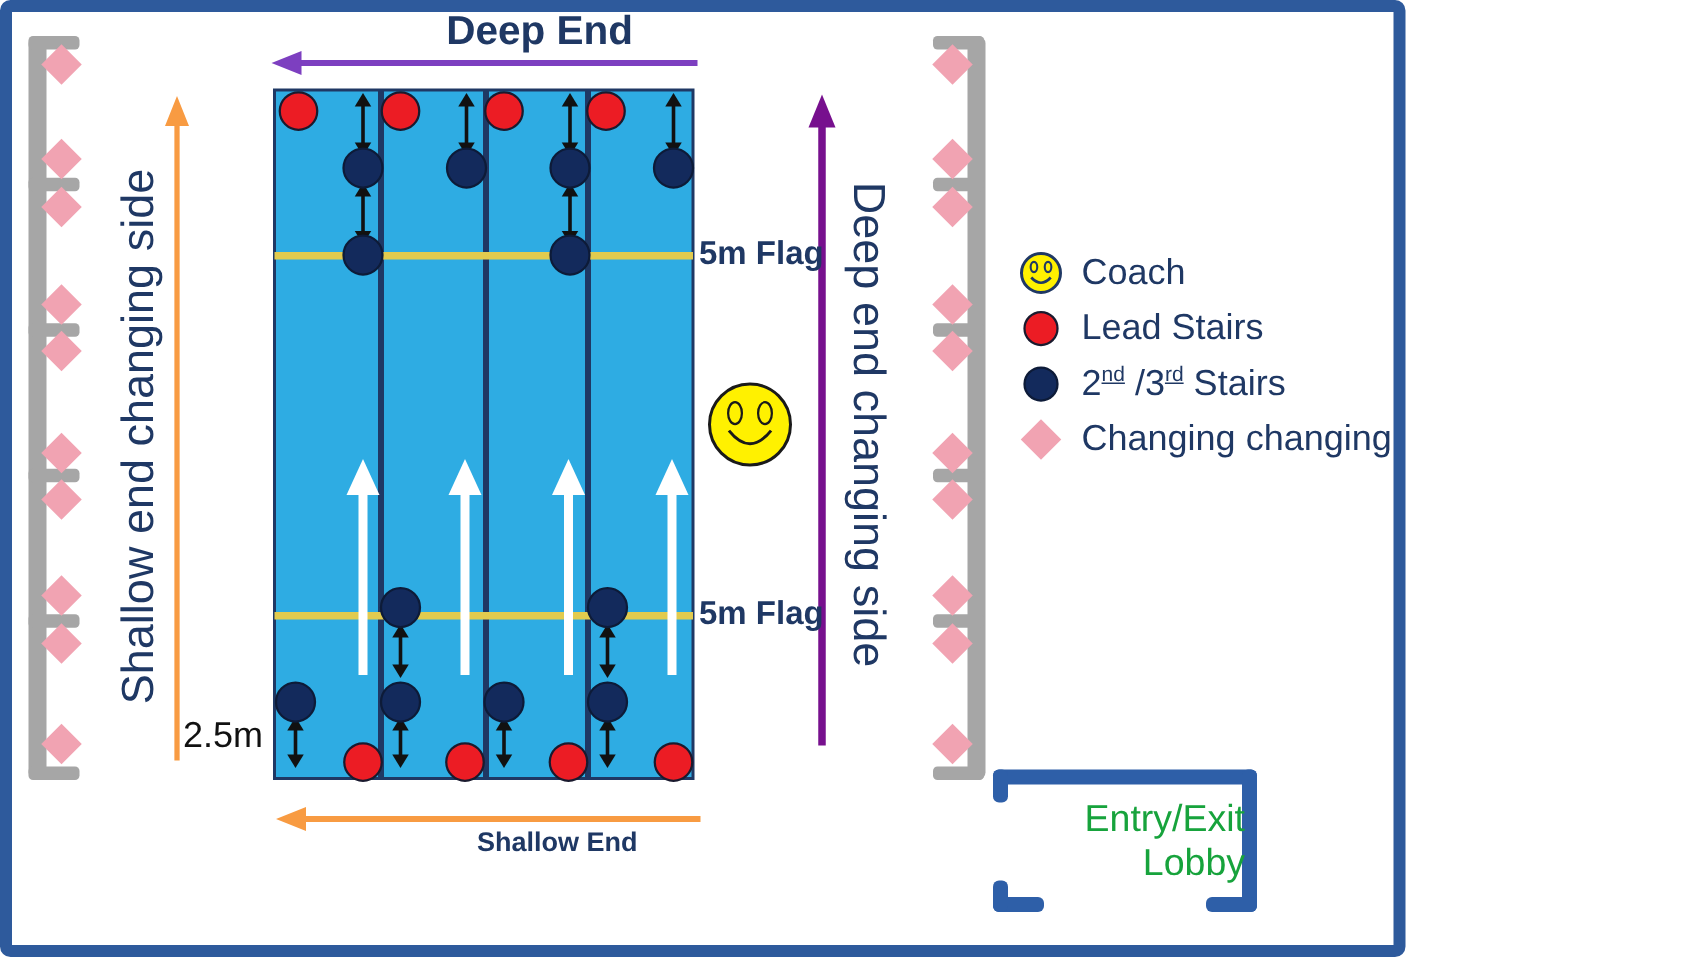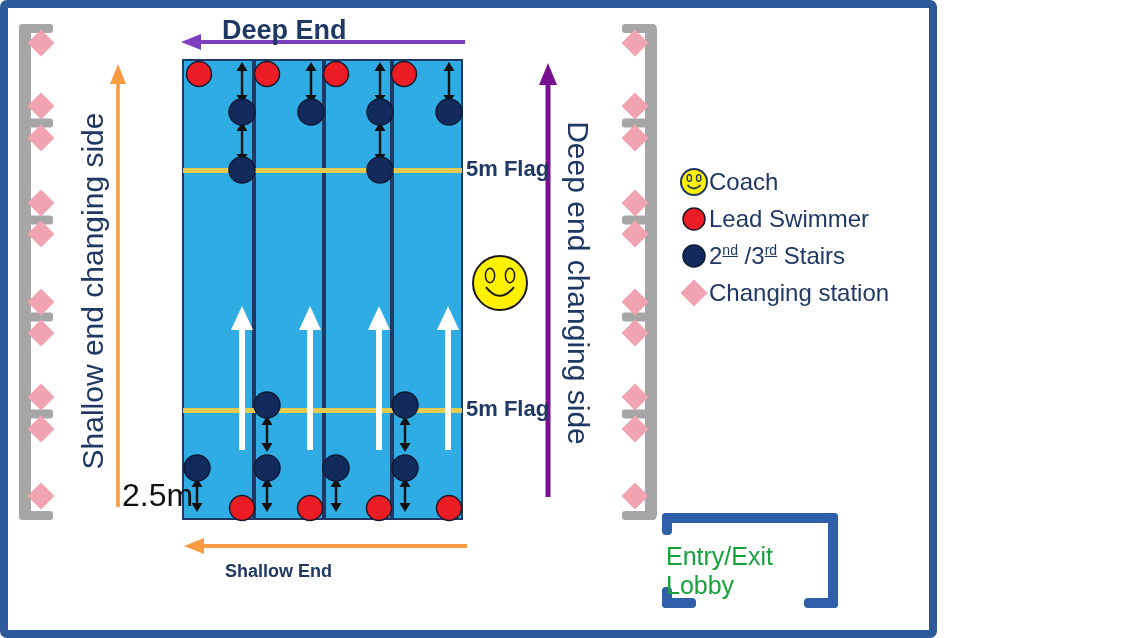--- a/index.html
+++ b/index.html
@@ -2,33 +2,33 @@
 <html><head>
 <meta charset="utf-8">
 <style>
   html,body{margin:0;padding:0;background:#fff;}
   #app{position:relative;width:1135px;height:638px;background:#ffffff;overflow:hidden;
        font-family:"Liberation Sans",sans-serif;}
   #diagram-svg{position:absolute;left:0;top:0;}
   .navy{color:#1F3864;}
   .lbl{position:absolute;white-space:nowrap;}
   .bold{font-weight:bold;}
-  .center{text-align:left;margin-top:10px;}
+  .center{text-align:right;}
   .vtext{position:absolute;width:500px;height:38px;line-height:38px;text-align:center;
          white-space:nowrap;font-size:30px;color:#1F3864;}
   #legend{position:absolute;left:679px;top:163px;}
   .legend-row{display:flex;align-items:center;height:37px;}
   .legend-icon{width:30px;height:30px;flex:0 0 30px;display:flex;align-items:center;justify-content:center;}
-  .legend-text{font-size:24px;color:#1F3864;}
+  .legend-text{margin-left:12px;font-size:24px;color:#1F3864;}
   .legend-text sup{font-size:14px;text-decoration:underline;}
   #deep-end-label{left:222px;top:5px;width:200px;font-size:27px;}
   #shallow-end-label{left:225px;top:551px;width:200px;font-size:18px;}
   #flag-top{left:466px;top:156px;font-size:22px;}
   #flag-bottom{left:466px;top:396px;font-size:22px;}
-  #depth-label{left:122px;top:477px;font-size:32px;color:#111;}
+  #depth-label{left:122px;top:477px;font-size:24px;color:#111;}
   #shallow-side-label{left:-157px;top:272px;transform:rotate(-90deg);}
   #deep-side-label{left:328px;top:264px;transform:rotate(90deg);}
   #lobby1{left:666px;top:532px;width:164px;font-size:25px;color:#17A33C;}
   #lobby2{left:666px;top:561px;width:164px;font-size:25px;color:#17A33C;}
   #stairs-label{left:685px;top:605px;width:125px;font-size:26px;color:#2255C4;}
 </style>
 </head>
 <body>
 
 <div id="app">
@@ -184,36 +184,36 @@
         </svg>
       </span>
       <span class="legend-text">Coach</span>
     </div>
     <div class="legend-row">
       <span class="legend-icon">
         <svg width="30" height="30" viewBox="0 0 30 30">
           <circle cx="15" cy="15" r="11" fill="#EC1C24" stroke="#1A1A2E" stroke-width="1.5"></circle>
         </svg>
       </span>
-      <span class="legend-text">Lead Swimmer</span>
+      <span class="legend-text">Lead Stairs</span>
     </div>
     <div class="legend-row">
       <span class="legend-icon">
         <svg width="30" height="30" viewBox="0 0 30 30">
           <circle cx="15" cy="15" r="11" fill="#132A5C" stroke="#0D1B38" stroke-width="1.5"></circle>
         </svg>
       </span>
       <span class="legend-text"><span>2</span><sup>nd</sup><span> /3</span><sup>rd</sup><span> Stairs</span></span>
     </div>
     <div class="legend-row">
       <span class="legend-icon">
         <svg width="30" height="30" viewBox="0 0 30 30">
           <polygon points="15,1.5 28.5,15 15,28.5 1.5,15" fill="#F1A3B2"></polygon>
         </svg>
       </span>
-      <span class="legend-text">Changing station</span>
+      <span class="legend-text">Changing changing</span>
     </div>
   </div>
 
   <div id="lobby1" class="lbl center">Entry/Exit</div>
   <div id="lobby2" class="lbl center">Lobby</div>
 
 </div>
 
 </body></html>

